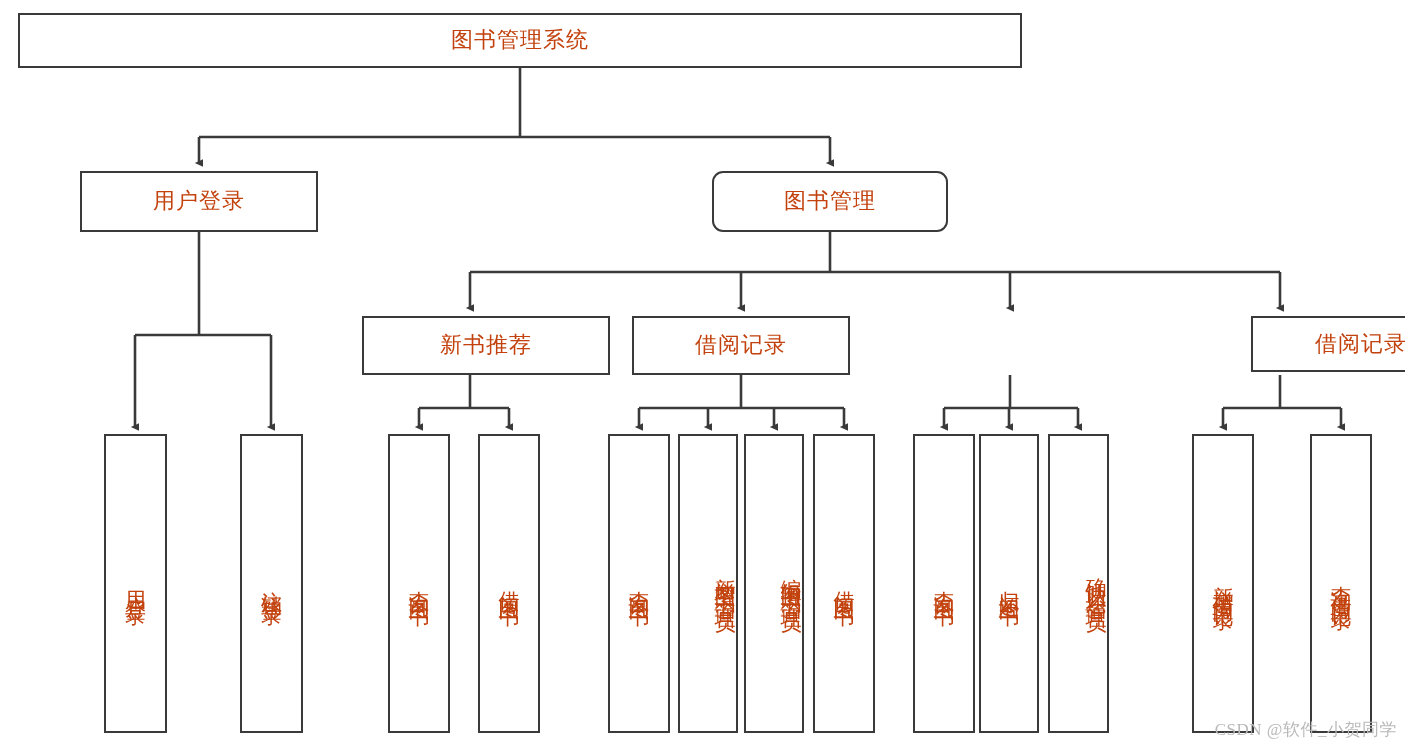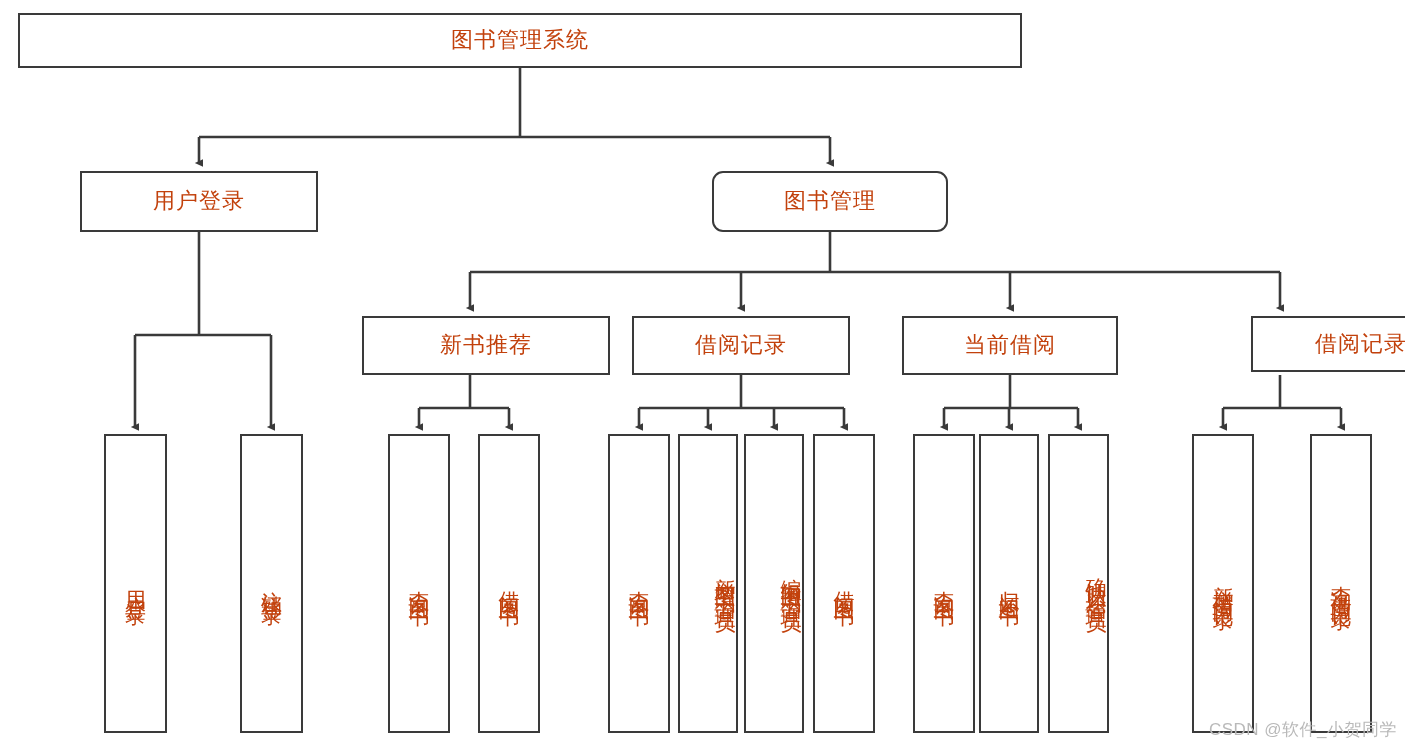--- a/index.html
+++ b/index.html
@@ -61,20 +61,21 @@
   }
   .watermark {
     position: absolute;
     right: 8px;
     bottom: 6px;
     font-size: 17px;
     color: #b9b9b9;
     letter-spacing: 0.5px;
     z-index: 5;
     white-space: nowrap;
+    font-family: Liberation Serif, serif;
   }
 </style>
 </head>
 <body>
 
 <div id="canvas">
 
   <svg id="edges" viewBox="0 0 1405 747" xmlns="http://www.w3.org/2000/svg">
     <defs>
       <marker id="arrow" markerWidth="9" markerHeight="9" refX="4.2" refY="4.4" orient="auto" markerUnits="userSpaceOnUse">
@@ -125,21 +126,20 @@
     </g>
   </svg>
 
   <div class="node horiz root" style="left:18px; top:13px; width:1004px; height:55px;">图书管理系统</div>
 
   <div class="node horiz" style="left:80px; top:171px; width:238px; height:61px;">用户登录</div>
   <div class="node horiz" style="left:712px; top:171px; width:236px; height:61px;border-radius:11px;">图书管理</div>
 
   <div class="node horiz" style="left:362px; top:316px; width:248px; height:59px;">新书推荐</div>
   <div class="node horiz" style="left:632px; top:316px; width:218px; height:59px;">借阅记录</div>
-  <div class="node horiz" style="left:902px; top:316px; width:216px; height:59px;">当前借阅</div>
   <div class="node horiz" style="left:1220px; top:316px; width:220px; height:56px;margin-left:31px;">借阅记录</div>
 
   <div class="node vert" style="left:104px; top:434px; width:63px; height:299px;">用户登录</div>
   <div class="node vert" style="left:240px; top:434px; width:63px; height:299px;">注销登录</div>
 
   <div class="node vert" style="left:388px; top:434px; width:62px; height:299px;">查询图书</div>
   <div class="node vert" style="left:478px; top:434px; width:62px; height:299px;">借阅图书</div>
 
   <div class="node vert" style="left:608px; top:434px; width:62px; height:299px;">查询图书</div>
   <div class="node vert topalign" style="left:678px; top:434px; width:60px; height:299px;">新增图书（管理员）</div>

